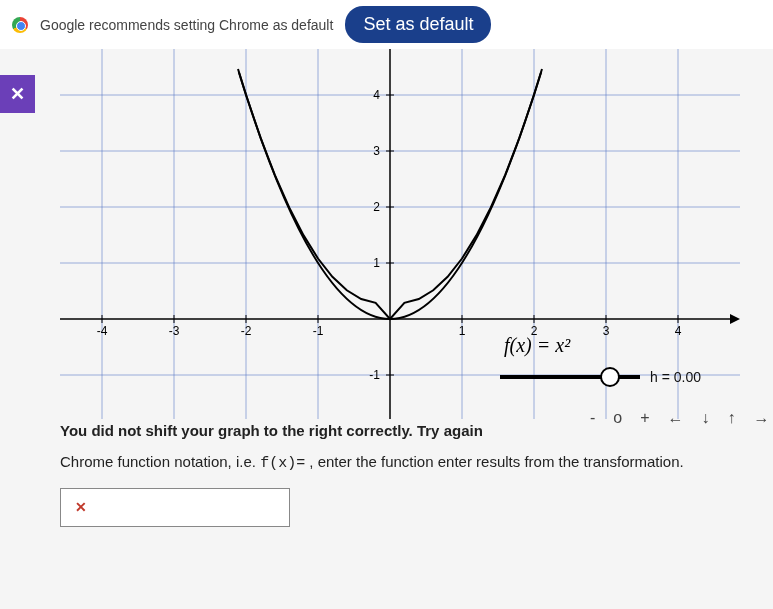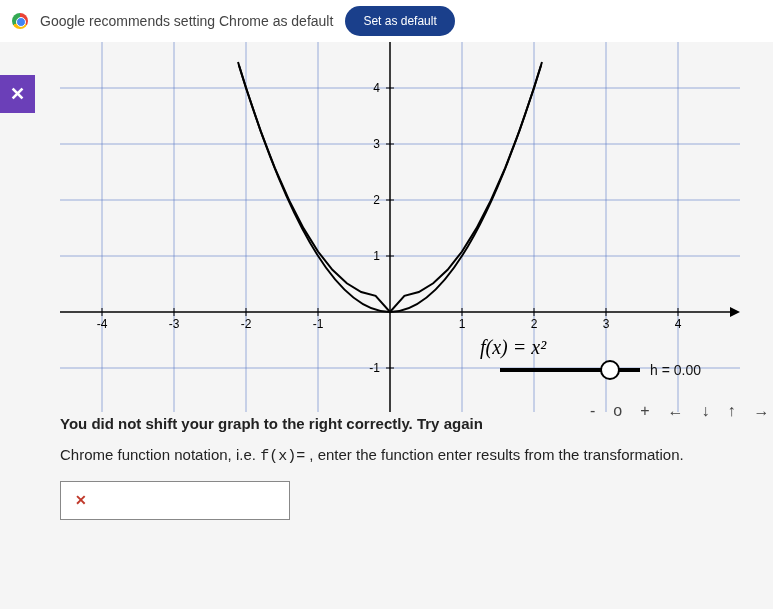--- a/index.html
+++ b/index.html
@@ -39,21 +39,21 @@
     .recommend-text {
       color: #444;
       font-size: 14px;
     }
     .set-default-btn {
       background: #1a3f8b;
       color: #fff;
       border: none;
       border-radius: 18px;
       padding: 8px 18px;
-      font-size: 12px;
+      font-size: 18px;
       cursor: pointer;
     }
     .close-tab {
       position: absolute;
       left: 0;
       top: 75px;
       background: #6b3fb8;
       color: #fff;
       padding: 8px 10px;
       font-size: 18px;
@@ -74,27 +74,26 @@
     svg.graph {
       width: 100%;
       height: 100%;
     }
     .grid-line { stroke: #5b7bc7; stroke-width: 1; opacity: 0.6; }
     .axis-line { stroke: #000; stroke-width: 1.5; }
     .curve { stroke: #000; stroke-width: 2; fill: none; }
     .tick-label { font-size: 12px; fill: #000; }
     .func-label {
       position: absolute;
-      left: 420px;
+      left: 444px;
       top: 285px;
       font-family: 'Times New Roman', serif;
       font-size: 20px;
       font-style: italic;
       color: #000;
-      margin-top: 9px;
     }
     .slider-row {
       position: absolute;
       left: 440px;
       top: 320px;
       display: flex;
       align-items: center;
       gap: 10px;
     }
     .slider-track {

